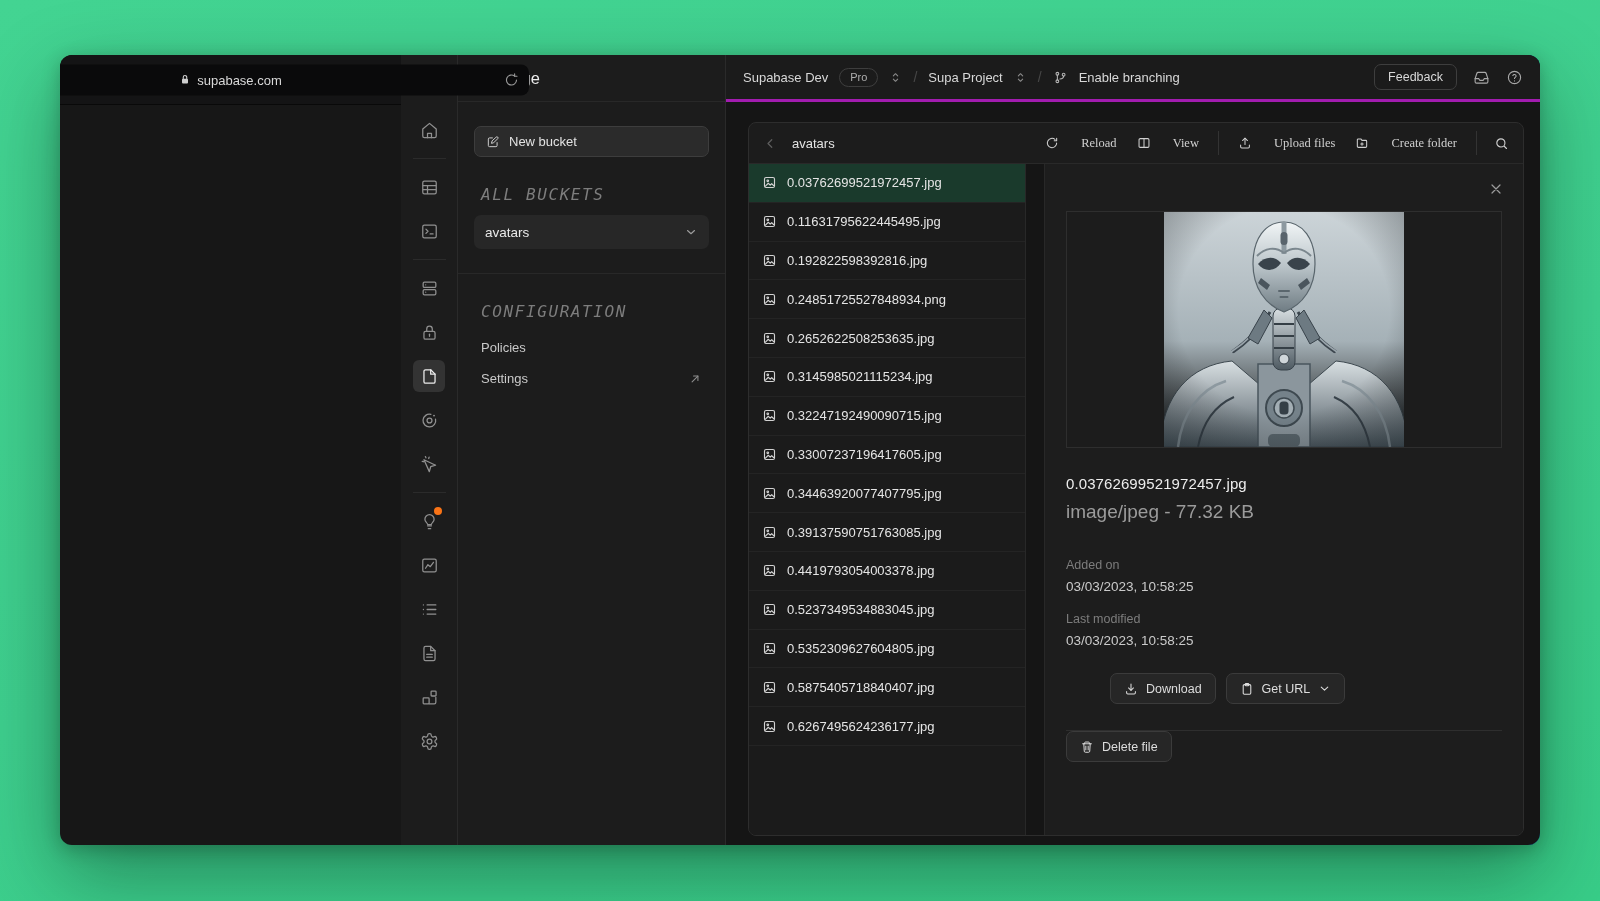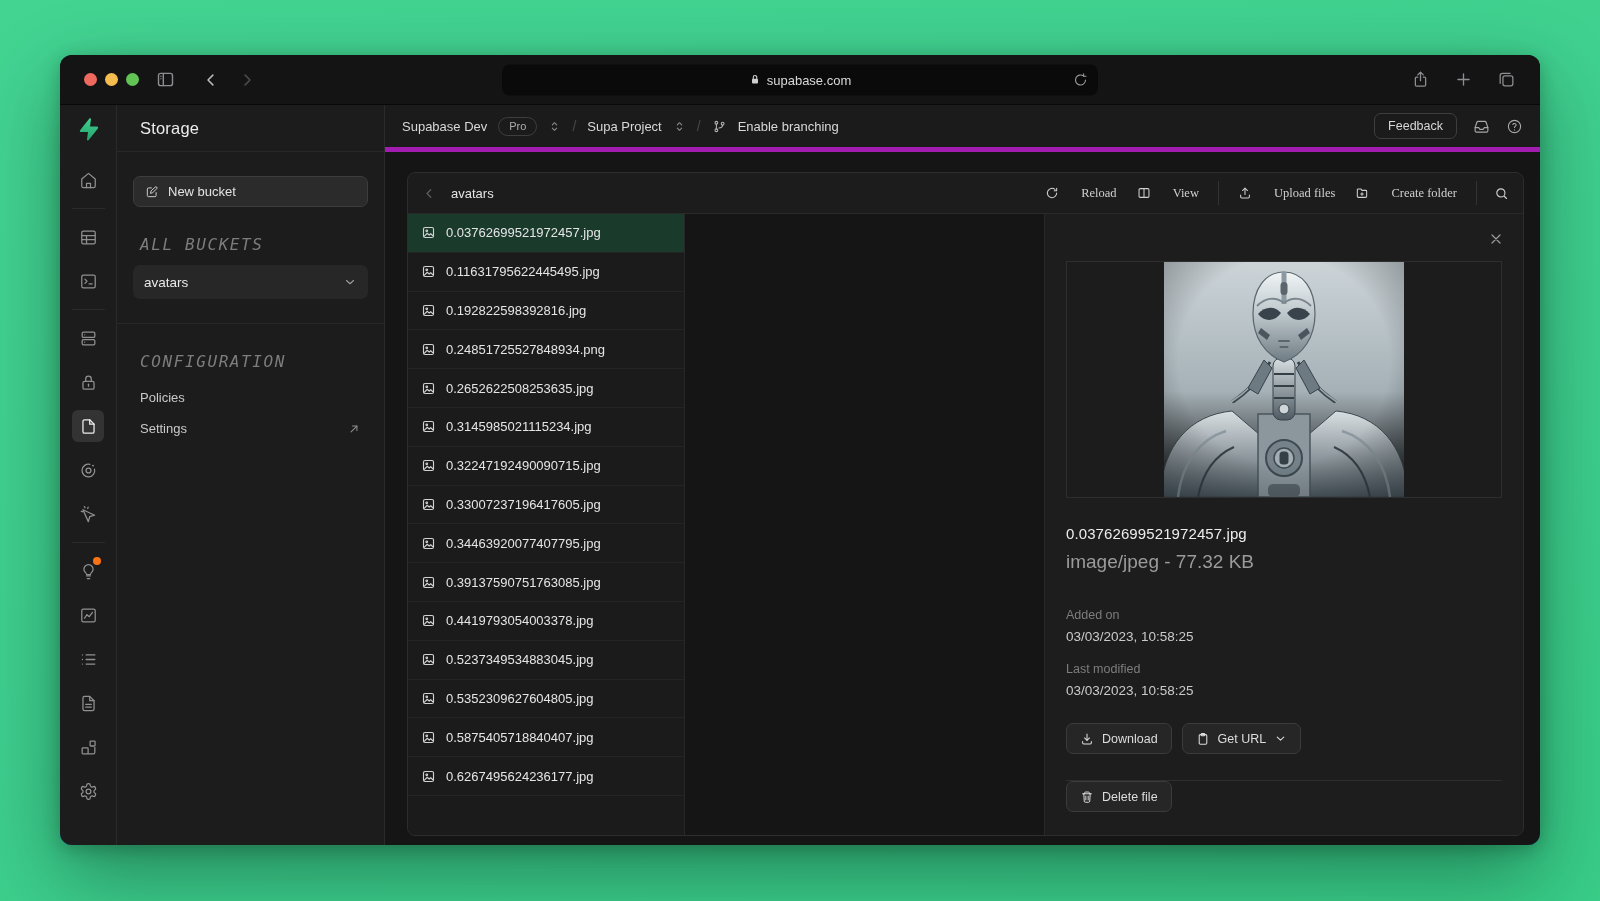--- a/index.html
+++ b/index.html
@@ -10,21 +10,21 @@
     position:relative; overflow:hidden;
     -webkit-font-smoothing:antialiased;
   }
   svg { display:block; }
 
   
   .window {
     position:absolute; left:60px; top:55px; width:1480px; height:790px;
     background:#171717; border-radius:12px; overflow:hidden;
     box-shadow:0 30px 80px rgba(0,20,10,.38), 0 4px 18px rgba(0,20,10,.25);
-    display:flex; flex-direction:column;
+    display:flex; flex-direction:row;
   }
 
   
   .chrome {
     height:50px; flex:none; background:#141415; display:flex; align-items:center;
     padding:0 24px; gap:16px; position:relative; border-bottom:1px solid #090909;
   }
   .lights { display:flex; gap:8px; }
   .light { width:13px; height:13px; border-radius:50%; }
   .chrome-icon { color:#8e8e92; display:flex; align-items:center; }
@@ -90,21 +90,21 @@
   }
   .sidebar-div { border-top:1px solid #282828; margin:24px -16px 0; }
   .config-item {
     display:flex; align-items:center; justify-content:space-between;
     padding:8px 7px; color:#c9c9c9; font-size:13px; cursor:pointer;
   }
 
   
   .main { flex:1; min-width:0; display:flex; flex-direction:column; background:#151515; }
   .main-header {
-    height:47px; flex:none; background:#1b1b1b; border-bottom:5px solid #a21caf;
+    height:47px; flex:none; background:#1b1b1b; border-bottom:3px solid #a21caf;
     display:flex; align-items:center; padding:0 17px; gap:11px;
   }
   .crumb { font-size:13px; color:#d8d8d8; white-space:nowrap; }
   .badge-pro { border:1px solid #3e3e3e; border-radius:999px; padding:2.5px 10px; font-size:11px; color:#adadad; }
   .mut-icon { color:#8a8a8a; display:flex; }
   .slash { color:#484848; font-size:14px; }
   .header-right { margin-left:auto; display:flex; align-items:center; gap:16px; }
   .feedback-btn {
     border:1px solid #3e3e3e; background:transparent; border-radius:7px; cursor:pointer;
     padding:5px 13px; font-size:12.5px; color:#d8d8d8; font-family:inherit;
@@ -145,21 +145,21 @@
   .preview-imgbox {
     margin-top:33px; height:237px; border:1px solid #2e2e2e;
     display:flex; align-items:center; justify-content:center; background:#1c1c1c;
   }
   .preview-name { margin-top:27px; font-size:15px; color:#ededed; letter-spacing:.1px; }
   .preview-meta { margin-top:9px; font-size:19px; color:#9b9b9b; }
   .meta-label { margin-top:35px; font-size:12.5px; color:#7d7d7d; }
   .meta-label + .meta-value { margin-top:7px; }
   .meta-label.second { margin-top:18px; }
   .meta-value { font-size:13.5px; color:#cacaca; }
-  .preview-actions { margin-top:25px; display:flex; gap:10px; }
+  .preview-actions { margin-top:25px; display:flex; gap:10px;margin-left:44px; }
   .pv-btn {
     height:31px; display:inline-flex; align-items:center; gap:8px; padding:0 13px; cursor:pointer;
     background:#262626; border:1px solid #3b3b3b; border-radius:7px; color:#dddddd; font-size:12.5px; font-family:inherit;
   }
   .preview-div { border-top:1px solid #2e2e2e; margin-top:26px; }
   .pv-btn.delete { }
 </style>
 </head>
 <body>
 

